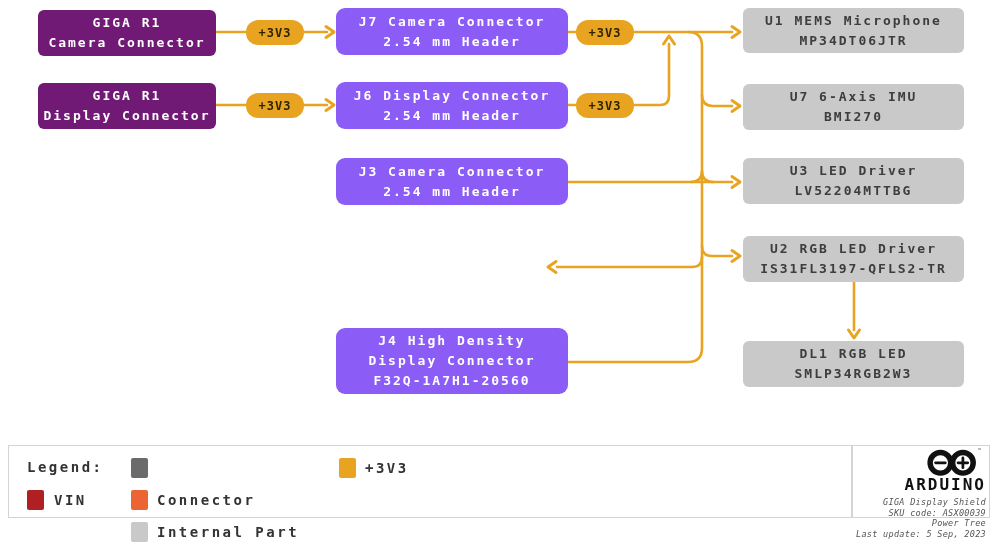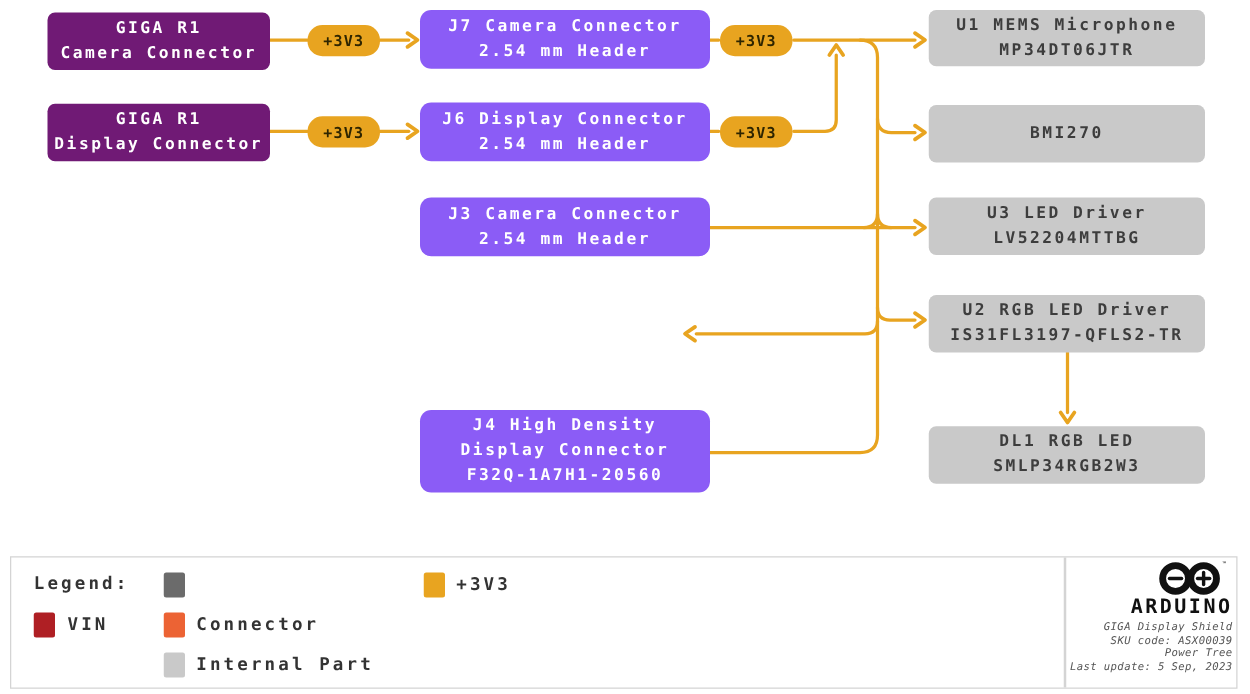--- a/index.html
+++ b/index.html
@@ -10,21 +10,21 @@
   .box span{display:block;white-space:nowrap;}
   .giga{background:#701a75;color:#fff;border-radius:6px;width:178px;height:46px;}
   .conn{background:#8b5cf6;color:#fff;border-radius:9px;width:232px;}
   .part{background:#C9C9C9;color:#3D3D3D;border-radius:6px;width:221px;}
   .h47{height:47px;}.h66{height:66px;}.h46{height:46px;}.h45{height:45px;}
   .badge{position:absolute;width:58px;height:25px;background:#E8A420;color:#2E2500;
          border-radius:12px;display:flex;align-items:center;justify-content:center;
          font-weight:bold;font-size:12px;letter-spacing:1px;}
   #wires{position:absolute;left:0;top:0;pointer-events:none;}
   
-  #legend{position:absolute;left:8px;top:445px;width:982px;height:106px;
+  #legend{position:absolute;left:8px;top:445px;width:982px;height:73px;
           border:1.5px solid #D4D4D4;background:#fff;box-sizing:border-box;}
   .lg-divider{position:absolute;left:842px;top:0;width:1.5px;height:100%;background:#D4D4D4;}
   .lg-label{position:absolute;font-weight:bold;font-size:14px;letter-spacing:2.5px;color:#333;white-space:nowrap;}
   .swatch{position:absolute;width:17px;height:20px;border-radius:2px;}
   
   #footer{position:absolute;left:850px;top:447px;width:136px;height:97px;
           display:flex;flex-direction:column;align-items:flex-end;padding-right:8px;}
   #brand{font-weight:bold;font-size:16px;letter-spacing:2px;color:#111;line-height:12px;margin-top:-2px;}
   #finfo{margin-top:6px;text-align:right;font-size:8.5px;line-height:10.5px;color:#555;letter-spacing:0.3px;}
   #finfo div{white-space:nowrap;font-style:italic;}
@@ -104,20 +104,21 @@
     <span>J4 High Density</span>
     <span>Display Connector</span>
     <span>F32Q-1A7H1-20560</span>
   </div>
 
   <div class="box part h45" style="left:743px;top:8px;">
     <span>U1 MEMS Microphone</span>
     <span>MP34DT06JTR</span>
   </div>
   <div class="box part h46" style="left:743px;top:84px;">
+    <span>U7 6-Axis IMU</span>
     <span>BMI270</span>
   </div>
   <div class="box part h46" style="left:743px;top:158px;">
     <span>U3 LED Driver</span>
     <span>LV52204MTTBG</span>
   </div>
   <div class="box part h46" style="left:743px;top:236px;">
     <span>U2 RGB LED Driver</span>
     <span>IS31FL3197-QFLS2-TR</span>
   </div>

